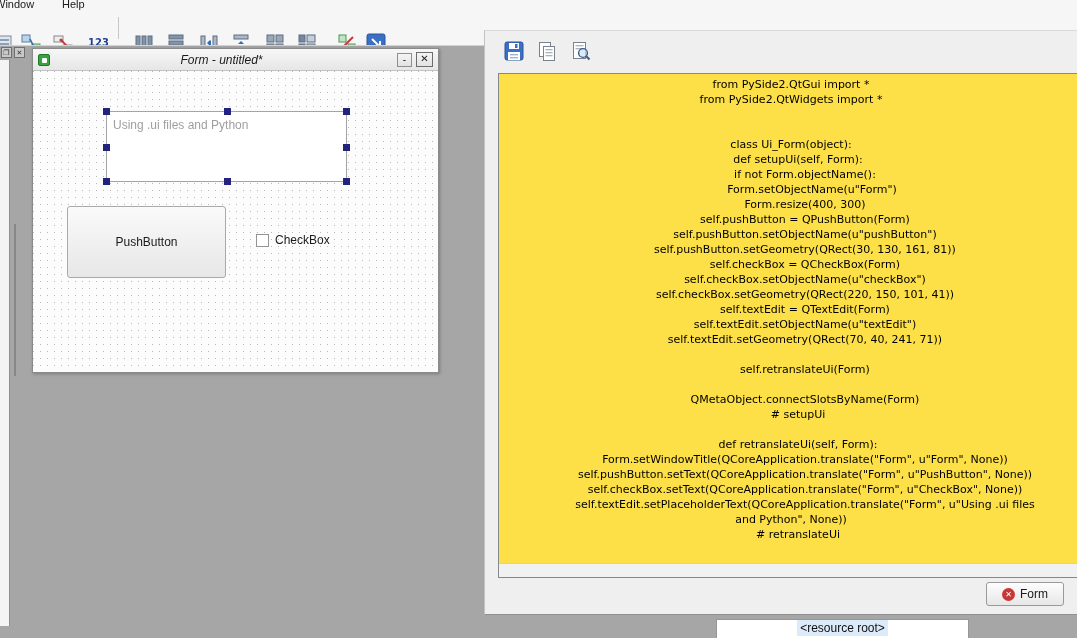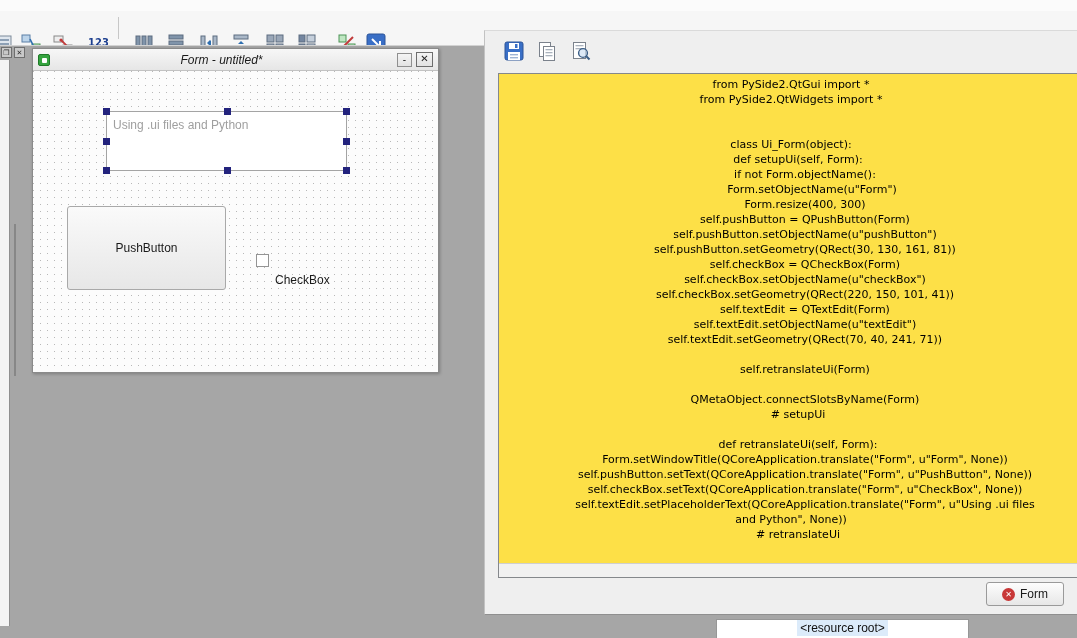--- a/index.html
+++ b/index.html
@@ -30,31 +30,31 @@
   #form-icon::after { content:""; position:absolute; left:3px; top:3px; width:5px; height:5px; background:#fff; border-radius:1px; }
   #form-title { flex:1; text-align:center; font-size:12px; color:#1a1a1a;font-style:italic; }
   .win-btn { width:15px; height:14px; border:1px solid #8f8f8f; background:linear-gradient(#f4f4f4,#e2e2e2); font-size:10px; line-height:12px; text-align:center; color:#222; margin-left:4px; }
   #form-close-btn { width:17px; height:15px; font-weight:bold; border-color:#6d6d6d; }
 
   #form-canvas { position:relative; height:301px; background:#fcfcfc;
     background-image:radial-gradient(#b8b8b8 0.9px, transparent 1px);
     background-size:7px 7px; background-position:4px 4px; }
 
   
-  #textedit-widget { position:absolute; left:73px; top:40px; width:241px; height:60px; background:#fff; border:1px solid #a4a4a4; padding:3px 6px; }
+  #textedit-widget { position:absolute; left:73px; top:40px; width:241px; height:71px; background:#fff; border:1px solid #a4a4a4; padding:3px 6px; }
   #textedit-placeholder { font-size:12px; color:#9f9f9f; }
   .handle { position:absolute; width:7px; height:7px; background:#23237d; }
   .h-tl{left:-4px;top:-4px} .h-tm{left:50%;margin-left:-3px;top:-4px} .h-tr{right:-4px;top:-4px}
   .h-ml{left:-4px;top:50%;margin-top:-3px} .h-mr{right:-4px;top:50%;margin-top:-3px}
   .h-bl{left:-4px;bottom:-4px} .h-bm{left:50%;margin-left:-3px;bottom:-4px} .h-br{right:-4px;bottom:-4px}
 
-  #pushbutton-widget { position:absolute; left:34px; top:135px; width:159px; height:84px; border:1px solid #a9a9a9; border-radius:3px; background:linear-gradient(#fafafa,#e7e7e7); display:flex; align-items:center; justify-content:center; font-size:12px; color:#1a1a1a; }
+  #pushbutton-widget { position:absolute; left:34px; top:135px; width:159px; height:72px; border:1px solid #a9a9a9; border-radius:3px; background:linear-gradient(#fafafa,#e7e7e7); display:flex; align-items:center; justify-content:center; font-size:12px; color:#1a1a1a; }
   #checkbox-widget { position:absolute; left:223px; top:162px; display:flex; align-items:center; gap:6px; }
   #checkbox-indicator { width:13px; height:13px; background:#fff; border:1px solid #949494; }
-  #checkbox-label { font-size:12px; color:#1a1a1a;margin-top:40px; }
+  #checkbox-label { font-size:12px; color:#1a1a1a; }
 
   
   #right-panel { position:absolute; left:484px; top:30px; width:593px; height:585px; background:#efefef; border-left:1px solid #c2c2c2; border-top:1px solid #dadada; border-bottom:1px solid #8f8f8f; }
   .panel-tool-btn { position:absolute; top:7px; width:26px; height:26px; display:flex; align-items:center; justify-content:center; }
   #save-btn{left:16px} #copy-btn{left:49px} #find-btn{left:83px}
 
   #code-area { position:absolute; left:13px; top:42px; width:601px; height:505px; background:#fde047; border:1px solid #85888c;text-align:center; }
   #code-text { position:absolute; left:0; top:0; right:15px; bottom:14px; padding:3px 6px; overflow:hidden;
     white-space:pre; font-family:"DejaVu Sans","Liberation Sans",sans-serif; font-size:11px; line-height:15px; color:#000; }
   #vscroll { position:absolute; right:0; top:0; bottom:0; width:15px; background:#f1f1f1; border-left:1px solid #cfcfcf; }
@@ -72,20 +72,24 @@
   #resource-box { position:absolute; left:232px; top:4px; width:253px; height:32px; background:#fff; border:1px solid #979797; display:flex; align-items:flex-start; justify-content:center; overflow:hidden; }
   #resource-root-label { font-size:12px; color:#111; background:#dcebfa; padding:0 3px; line-height:16px; }
 
   svg { display:block; }
 </style>
 </head>
 <body>
 
 <div id="page">
 
+  <div id="menubar">
+    <span class="menu-item" id="menu-window">Window</span>
+    <span class="menu-item" id="menu-help">Help</span>
+  </div>
 
   <div id="toolbar">
     <div class="tool-btn" style="left:-9px">
       <svg width="22" height="22" viewBox="0 0 22 22">
           <rect x="5" y="4" width="13" height="14" fill="#dfe6ee" stroke="#7d8a99"></rect>
           <rect x="7" y="7" width="9" height="2" fill="#8da0b5"></rect>
           <rect x="7" y="11" width="9" height="2" fill="#8da0b5"></rect>
         </svg>
     </div>
     <div class="tool-btn" style="left:18px">

